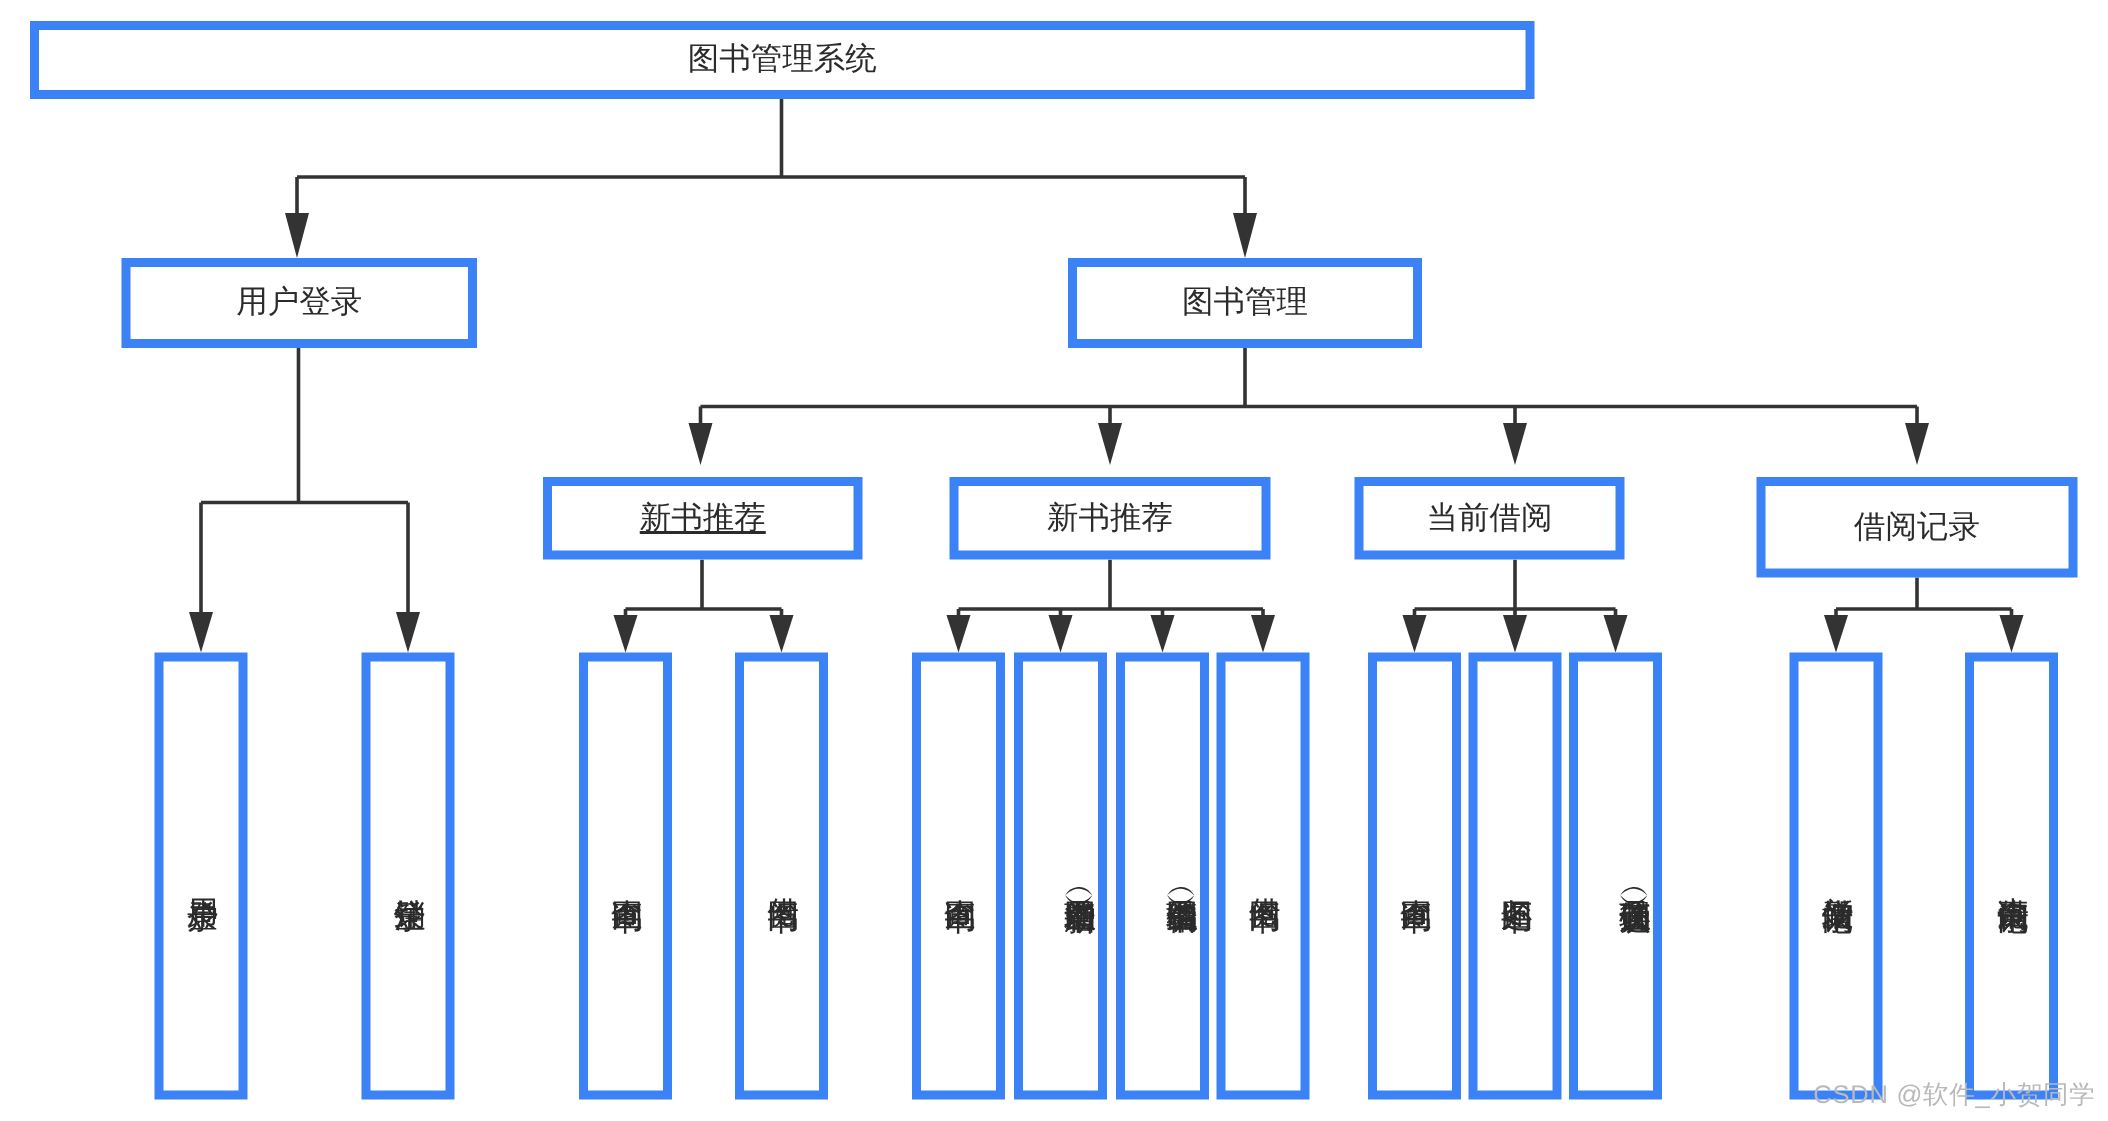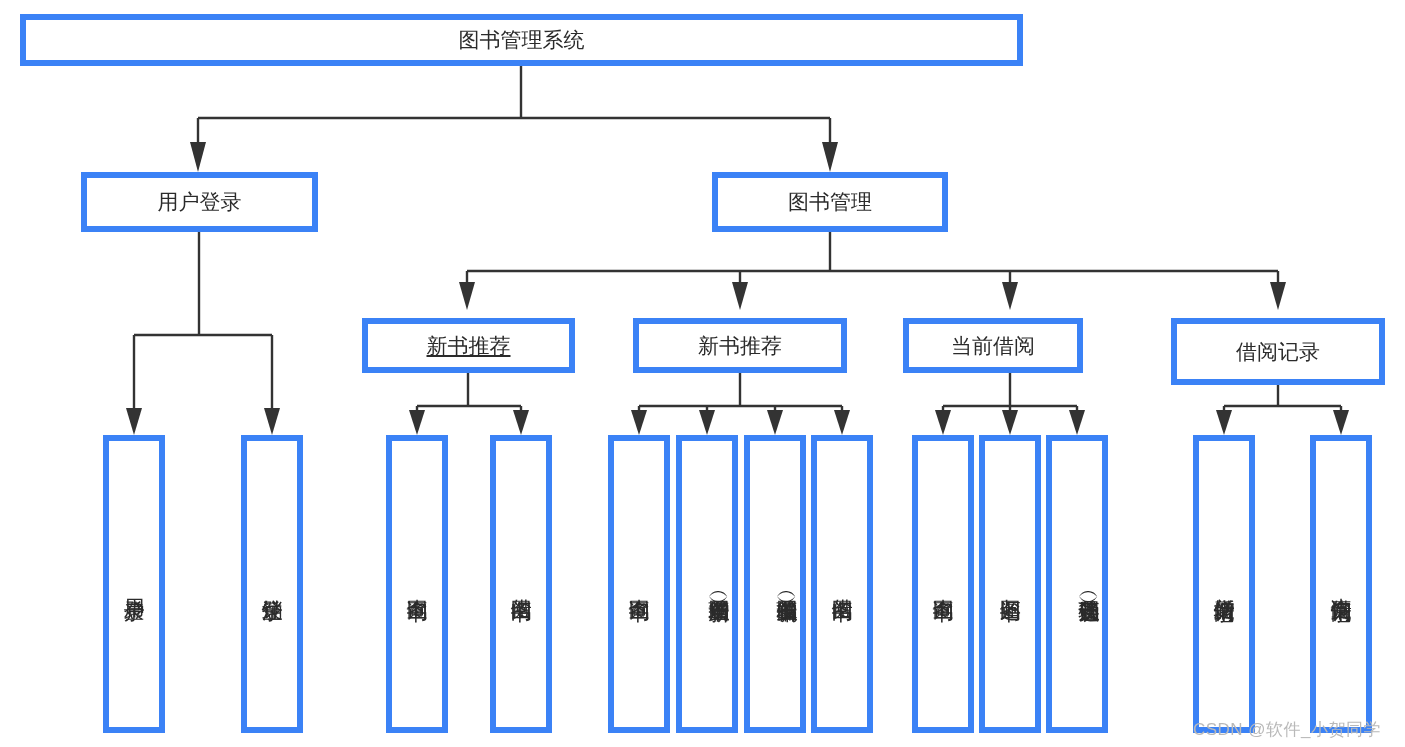--- a/index.html
+++ b/index.html
@@ -33,21 +33,21 @@
     line-height:1.25;
     letter-spacing:1px;
     padding:6px 0;
   }
   .node.vert.tall{
     align-items:flex-start;
     letter-spacing:0px;
   }
   .watermark{
     position:absolute;
-    right:24px;
+    right:8px;
     bottom:6px;
     font-size:17px;
     color:#b9b9b9;
     white-space:nowrap;
     letter-spacing:0.5px;
     margin-left:20px;
   }
 </style>
 </head>
 <body>

